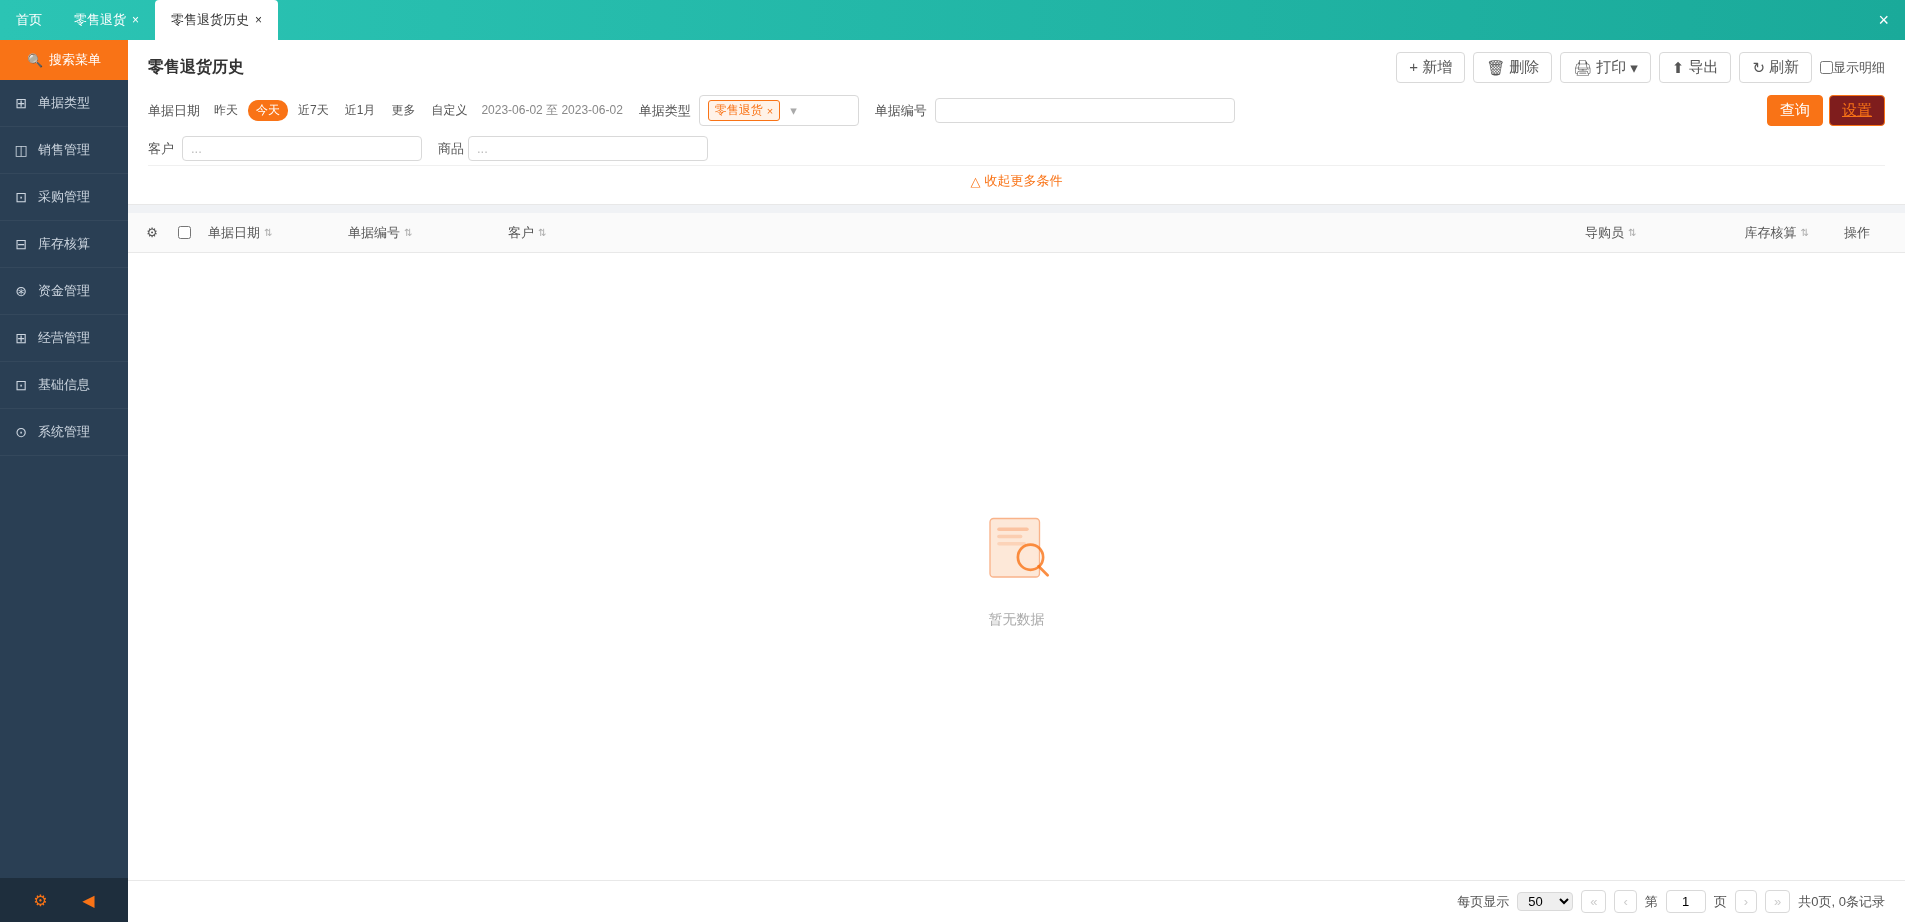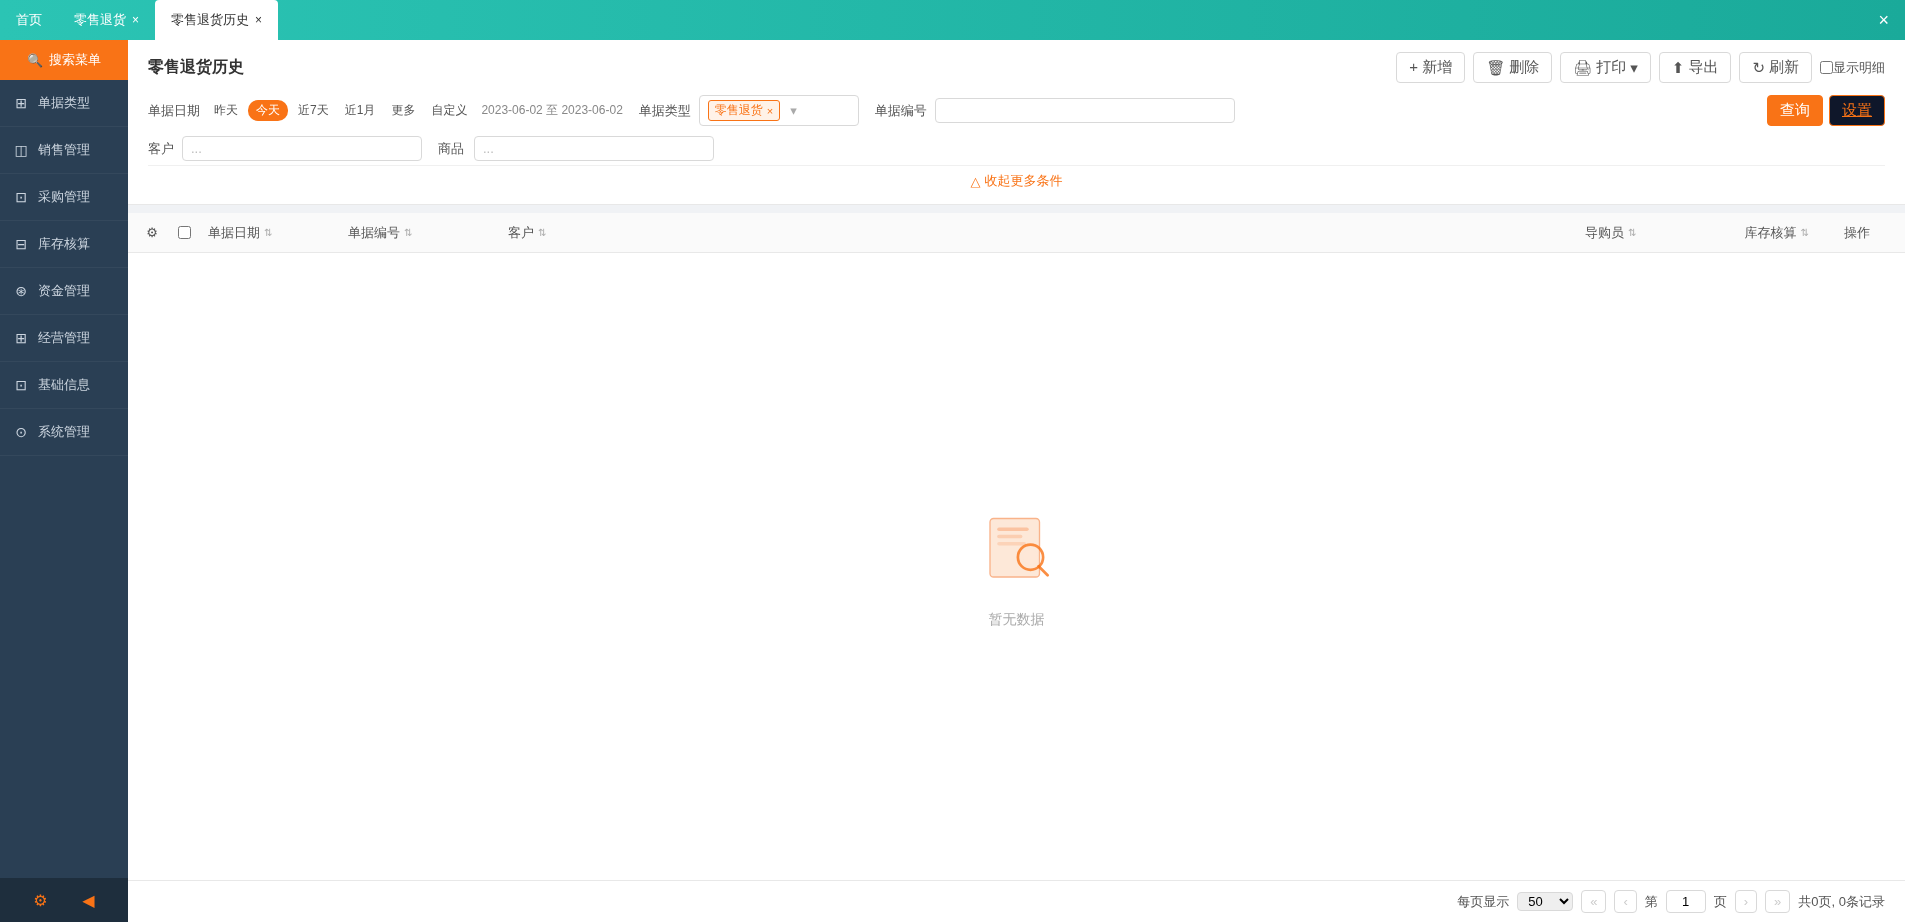--- a/index.html
+++ b/index.html
@@ -148,21 +148,21 @@
       cursor: pointer;
       font-size: 15px;
       color: #555;
     }
     .btn-primary {
       background: #f97316;
       border-color: #f97316;
       color: white;
     }
     .btn-setting {
-      background: #0f172a;
+      background: #7f1d1d;
       border-color: #f97316;
       color: #f97316;
       text-decoration: underline;
     }
     .checkbox-label {
       display: flex;
       align-items: center;
       font-size: 13px;
       color: #555;
       cursor: pointer;
@@ -502,21 +502,21 @@
 
         <div class="filter-row" style="margin-bottom:0;">
 
           <div style="display:flex;align-items:center;gap:8px;">
             <span class="filter-label">客户</span>
             <div class="filter-placeholder">
               <span>...</span>
             </div>
           </div>
 
-          <div style="display:flex;align-items:center;gap:10px;">
+          <div style="display:flex;align-items:center;gap:4px;">
             <span class="filter-label">商品</span>
             <div class="filter-placeholder">
               <span>...</span>
             </div>
           </div>
         </div>
 
         <div class="collapse-btn">
           <span>△</span>
           <span>收起更多条件</span>

